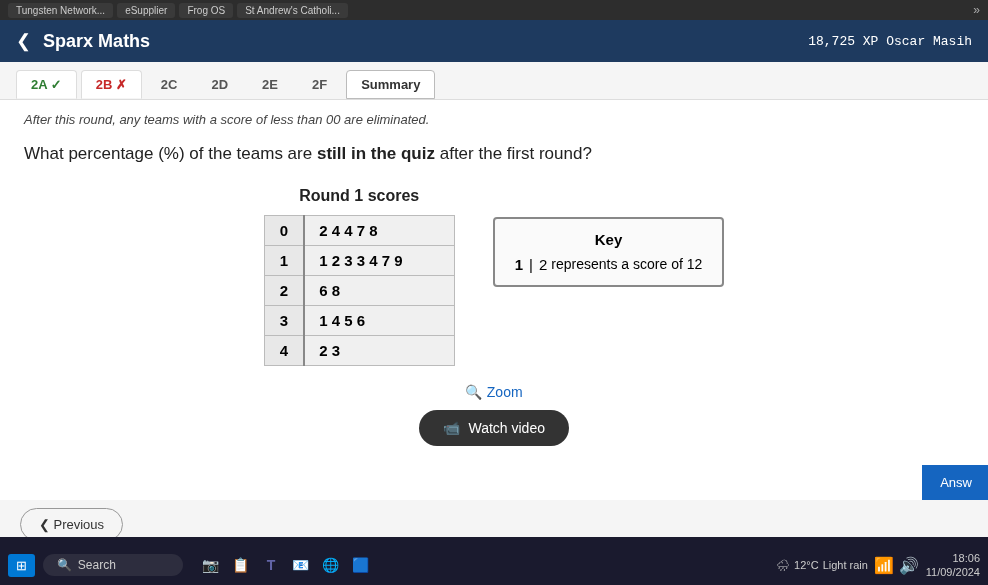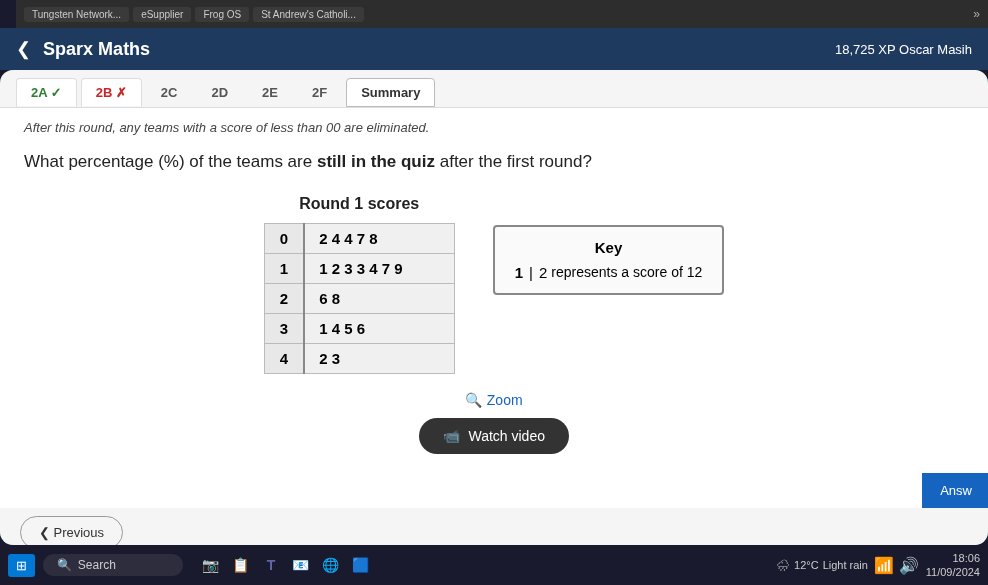--- a/index.html
+++ b/index.html
@@ -8,28 +8,27 @@
       height: 585px;
       overflow: hidden;
       font-family: Arial, sans-serif;
       background: #1a1a2e;
       position: relative;
     }
 
     
     .browser-bar {
       background: #2d2d2d;
-      height: 28px;
+      height: 20px;
       display: flex;
       align-items: center;
       padding: 0 8px;
       gap: 8px;
       font-size: 11px;
       color: #ccc;
-      margin-left: 16px;
     }
     .browser-tabs {
       display: flex;
       gap: 4px;
       font-size: 10px;
     }
     .browser-tab {
       background: #3a3a3a;
       padding: 2px 8px;
       border-radius: 3px;
@@ -58,20 +57,21 @@
     }
     .sparx-logo {
       color: white;
       font-size: 18px;
       font-weight: bold;
     }
     .user-info {
       margin-left: auto;
       color: white;
       font-size: 13px;
+      font-family: Liberation Mono, monospace;
     }
 
     
     .tab-bar {
       background: #f5f5f5;
       border-bottom: 1px solid #ddd;
       display: flex;
       align-items: center;
       padding: 8px 16px 0;
       gap: 4px;
@@ -339,21 +339,20 @@
       display: flex;
       align-items: center;
       gap: 4px;
     }
 
     .content-wrapper {
       background: #0f766e;
       height: calc(585px - 28px - 42px - 40px);
       overflow: hidden;
       position: relative;
-      border-radius: 13px;
     }
   </style>
 </head>
 <body>
 
 <div class="browser-bar">
   <div class="browser-tabs">
     <span class="browser-tab">Tungsten Network...</span>
     <span class="browser-tab">eSupplier</span>
     <span class="browser-tab">Frog OS</span>

